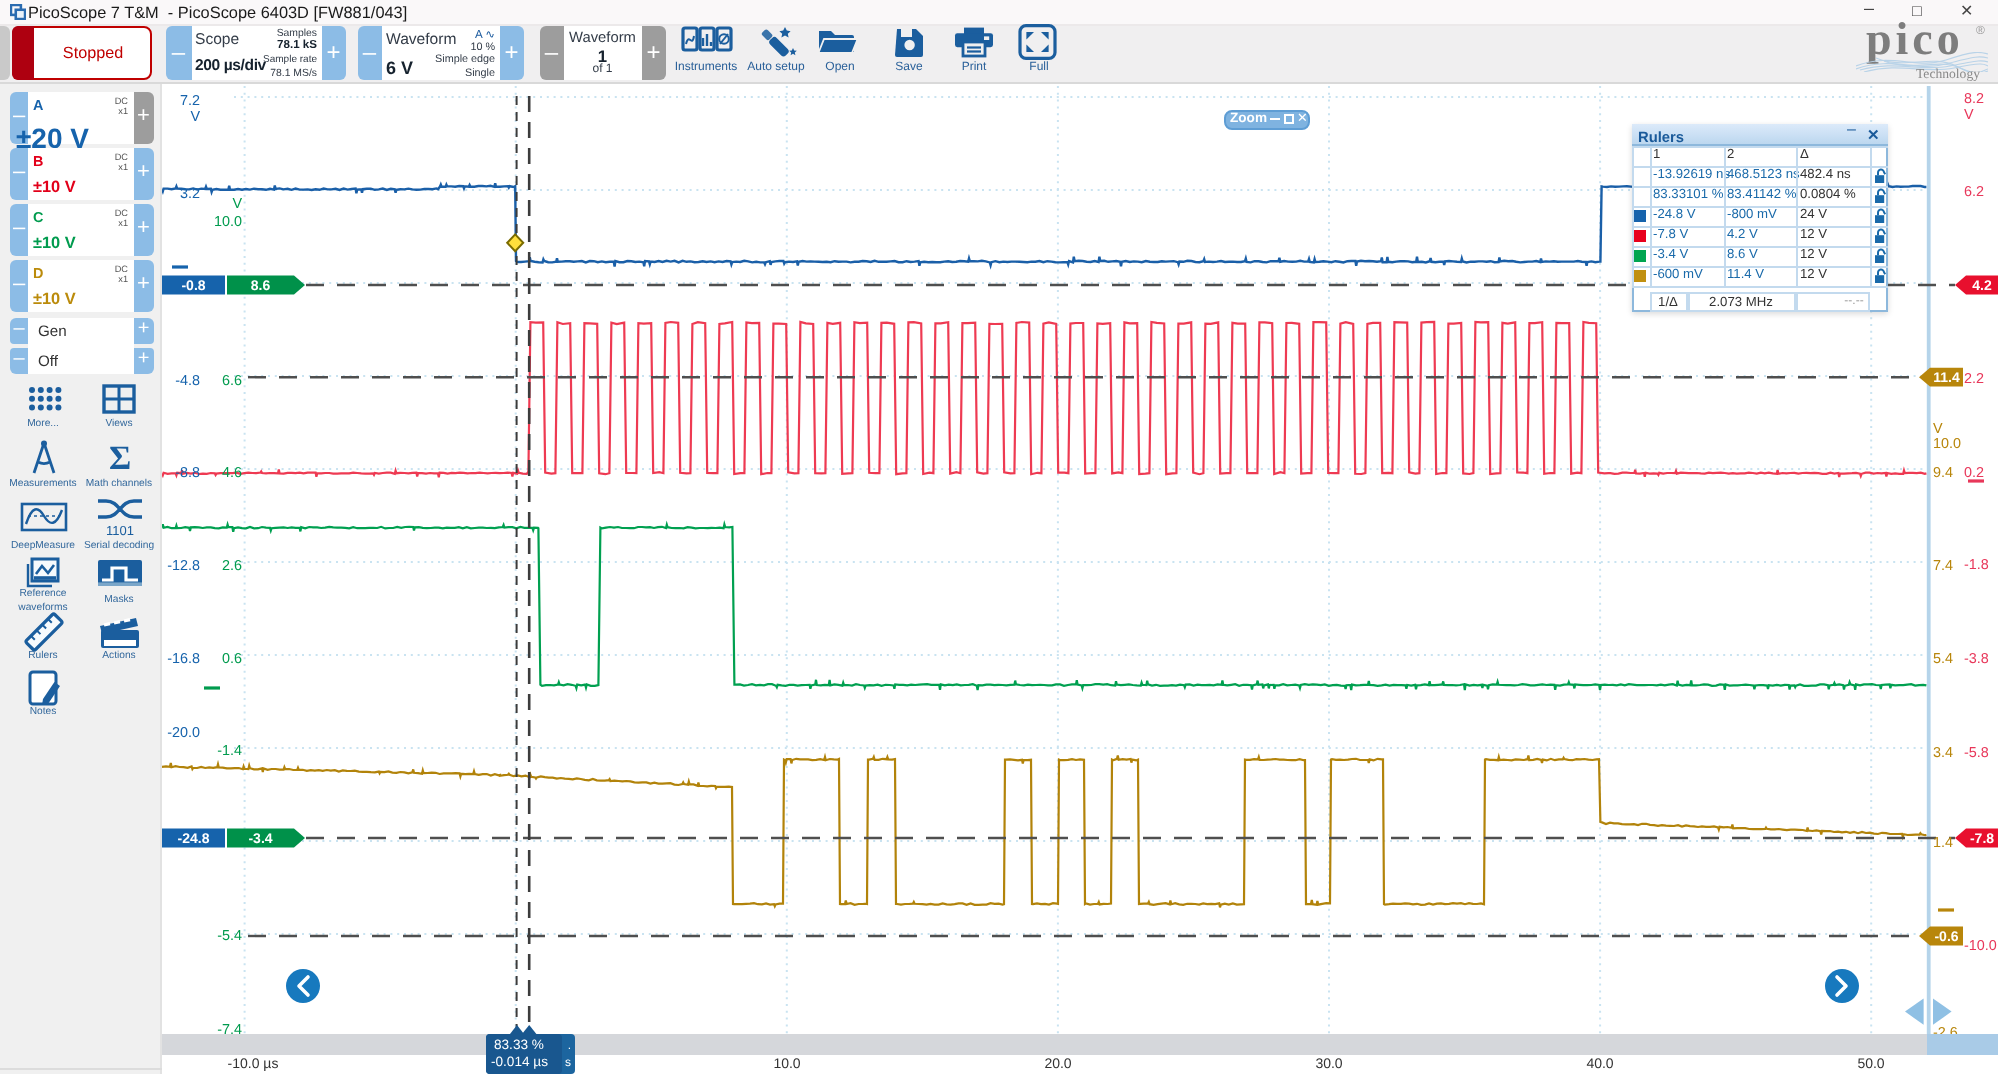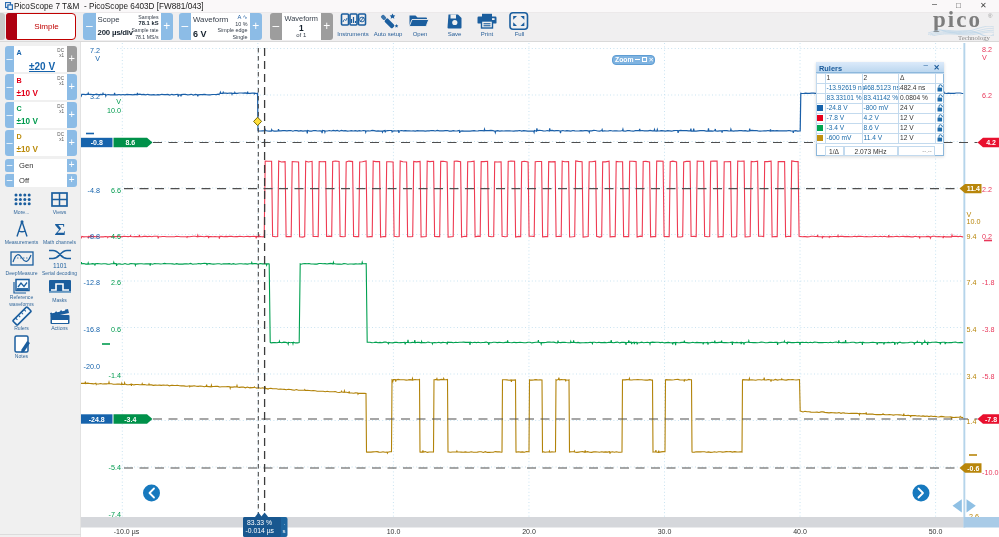--- a/index.html
+++ b/index.html
@@ -137,21 +137,21 @@
 <div class="abs" style="left:14px;top:1.5px;font-size:8.2px;color:#1a1a1a;text-align:right;">PicoScope 7 T&amp;M&nbsp; - PicoScope 6403D [FW881/043]</div>
 <div class="abs" style="left:932px;top:-1px;width:12px;font-size:9px;color:#444;">–</div>
 <div class="abs" style="left:956px;top:0.5px;width:12px;font-size:8px;color:#444;">□</div>
 <div class="abs" style="left:980px;top:0.5px;width:12px;font-size:8px;color:#444;">✕</div>
 
 <div class="abs" style="left:0;top:12px;width:999px;height:30px;background:#f0eff0;border-top:1px solid #ece9ea;border-bottom:1px solid #d9d9d9;"></div>
 <div class="abs" style="left:0;top:13px;width:5px;height:27px;background:#c9c9c9;border-radius:0 3px 3px 0;"></div>
 
 <div class="abs" style="left:6px;top:13px;width:70px;height:27px;background:#fff;border:1.6px solid #c00000;border-radius:4px;"></div>
 <div class="abs" style="left:6px;top:13px;width:11px;height:27px;background:#ae0010;border-radius:3px 0 0 3px;"></div>
-<div class="abs" style="left:17px;top:13px;width:59px;height:27px;line-height:27px;text-align:center;font-size:8.1px;color:#c00000;">Simple</div>
+<div class="abs" style="left:17px;top:13px;width:59px;height:27px;line-height:27px;text-align:center;font-size:8.1px;color:#c00000;">Stopped</div>
 
 <div class="abs" style="left:83px;top:13px;width:12.5px;height:27px;background:#8cbce6;border-radius:3px 0 0 3px;color:#fff;text-align:center;line-height:26px;font-size:12px;">–</div>
 <div class="abs" style="left:95.5px;top:13px;width:65px;height:27px;background:#fff;"></div>
 <div class="abs" style="left:160.5px;top:13px;width:12.5px;height:27px;background:#8cbce6;border-radius:0 3px 3px 0;color:#fff;text-align:center;line-height:26px;font-size:12px;">+</div>
 <div class="abs" style="left:97.5px;top:14.5px;font-size:7.8px;color:#333c48;">Scope</div>
 <div class="abs" style="left:97.5px;top:27.5px;font-size:7.8px;font-weight:bold;color:#16222e;letter-spacing:-0.2px;">200 µs/div</div>
 <div class="abs" style="left:98px;top:14px;width:60.5px;text-align:right;font-size:5.2px;color:#333c48;">Samples</div>
 <div class="abs" style="left:98px;top:20px;width:60.5px;text-align:right;font-size:5.8px;font-weight:bold;color:#16222e;">78.1 kS</div>
 <div class="abs" style="left:98px;top:27px;width:60.5px;text-align:right;font-size:5px;color:#333c48;">Sample rate</div>
 <div class="abs" style="left:98px;top:33.5px;width:60.5px;text-align:right;font-size:5.2px;color:#333c48;">78.1 MS/s</div>
@@ -239,21 +239,21 @@
 
 <div class="abs" style="left:0;top:42px;width:81px;height:495px;background:#f0f0f0;border-right:1px solid #e2e2e2;"></div>
 <div class="abs" style="left:0;top:533.5px;width:81px;height:1px;background:#dcdcdc;"></div>
 
 <div class="abs" style="left:5px;top:45.5px;width:9px;height:26px;background:#8cbce6;border-radius:3px 0 0 3px;color:#fff;text-align:center;line-height:25px;font-size:11px;">–</div>
 <div class="abs" style="left:14px;top:45.5px;width:53px;height:26px;background:#fff;"></div>
 <div class="abs" style="left:67px;top:45.5px;width:9.5px;height:26px;background:#9d9d9d;border-radius:0 3px 3px 0;color:#fff;text-align:center;line-height:25px;font-size:11px;">+</div>
 <div class="abs" style="left:16.5px;top:48.0px;font-size:7.2px;font-weight:bold;color:#1663ac;">A</div>
 <div class="abs" style="left:30px;top:47.5px;width:34px;text-align:right;font-size:4.6px;color:#555;">DC</div>
 <div class="abs" style="left:30px;top:52.5px;width:34px;text-align:right;font-size:4.6px;color:#555;">x1</div>
-<div class="abs" style="left:29px;top:61.0px;font-size:10px;font-weight:bold;color:#1663ac;text-decoration:underline;">±20 V</div>
+<div class="abs" style="left:8px;top:61.0px;font-size:14px;font-weight:bold;color:#1663ac;text-decoration:underline;">±20 V</div>
 <div class="abs" style="left:5px;top:73.5px;width:9px;height:26px;background:#8cbce6;border-radius:3px 0 0 3px;color:#fff;text-align:center;line-height:25px;font-size:11px;">–</div>
 <div class="abs" style="left:14px;top:73.5px;width:53px;height:26px;background:#fff;"></div>
 <div class="abs" style="left:67px;top:73.5px;width:9.5px;height:26px;background:#8cbce6;border-radius:0 3px 3px 0;color:#fff;text-align:center;line-height:25px;font-size:11px;">+</div>
 <div class="abs" style="left:16.5px;top:76.0px;font-size:7.2px;font-weight:bold;color:#e2001a;">B</div>
 <div class="abs" style="left:30px;top:75.5px;width:34px;text-align:right;font-size:4.6px;color:#555;">DC</div>
 <div class="abs" style="left:30px;top:80.5px;width:34px;text-align:right;font-size:4.6px;color:#555;">x1</div>
 <div class="abs" style="left:16.5px;top:89.0px;font-size:8.2px;font-weight:bold;color:#e2001a;">±10 V</div>
 <div class="abs" style="left:5px;top:101.5px;width:9px;height:26px;background:#8cbce6;border-radius:3px 0 0 3px;color:#fff;text-align:center;line-height:25px;font-size:11px;">–</div>
 <div class="abs" style="left:14px;top:101.5px;width:53px;height:26px;background:#fff;"></div>
 <div class="abs" style="left:67px;top:101.5px;width:9.5px;height:26px;background:#8cbce6;border-radius:0 3px 3px 0;color:#fff;text-align:center;line-height:25px;font-size:11px;">+</div>

